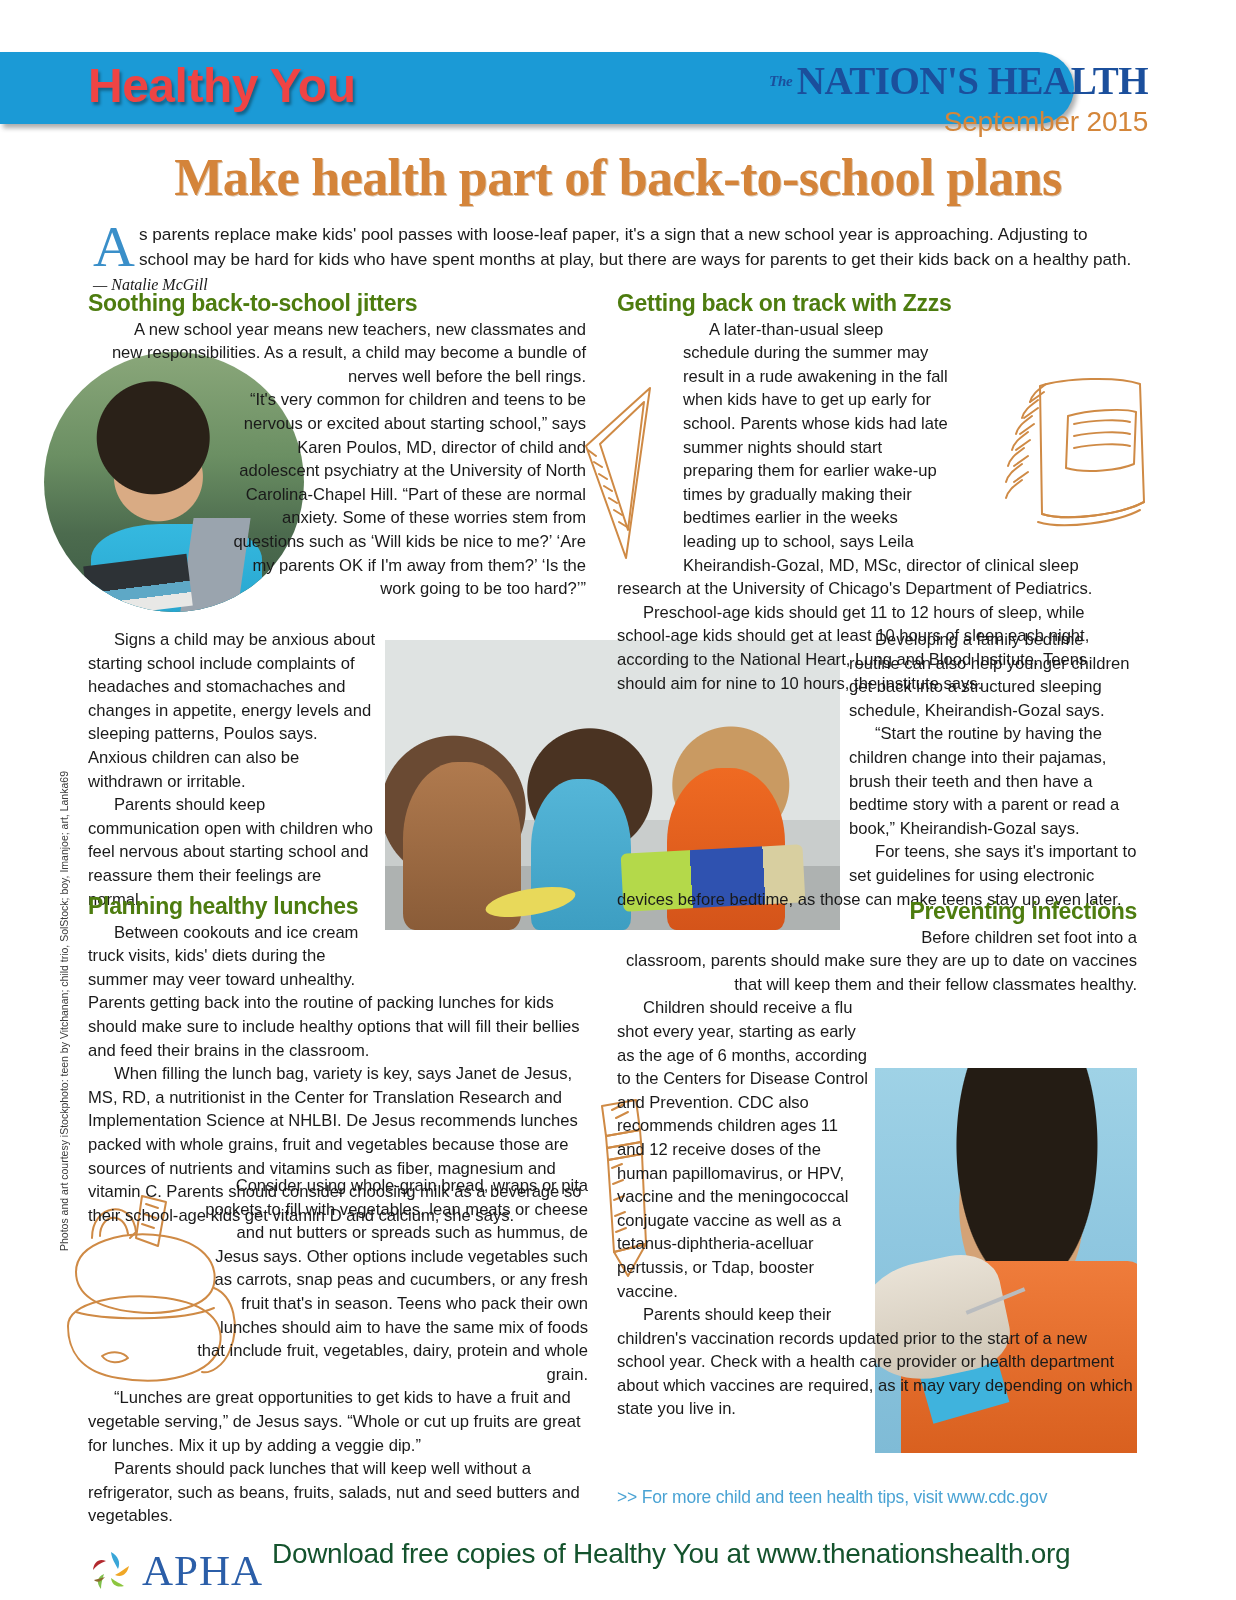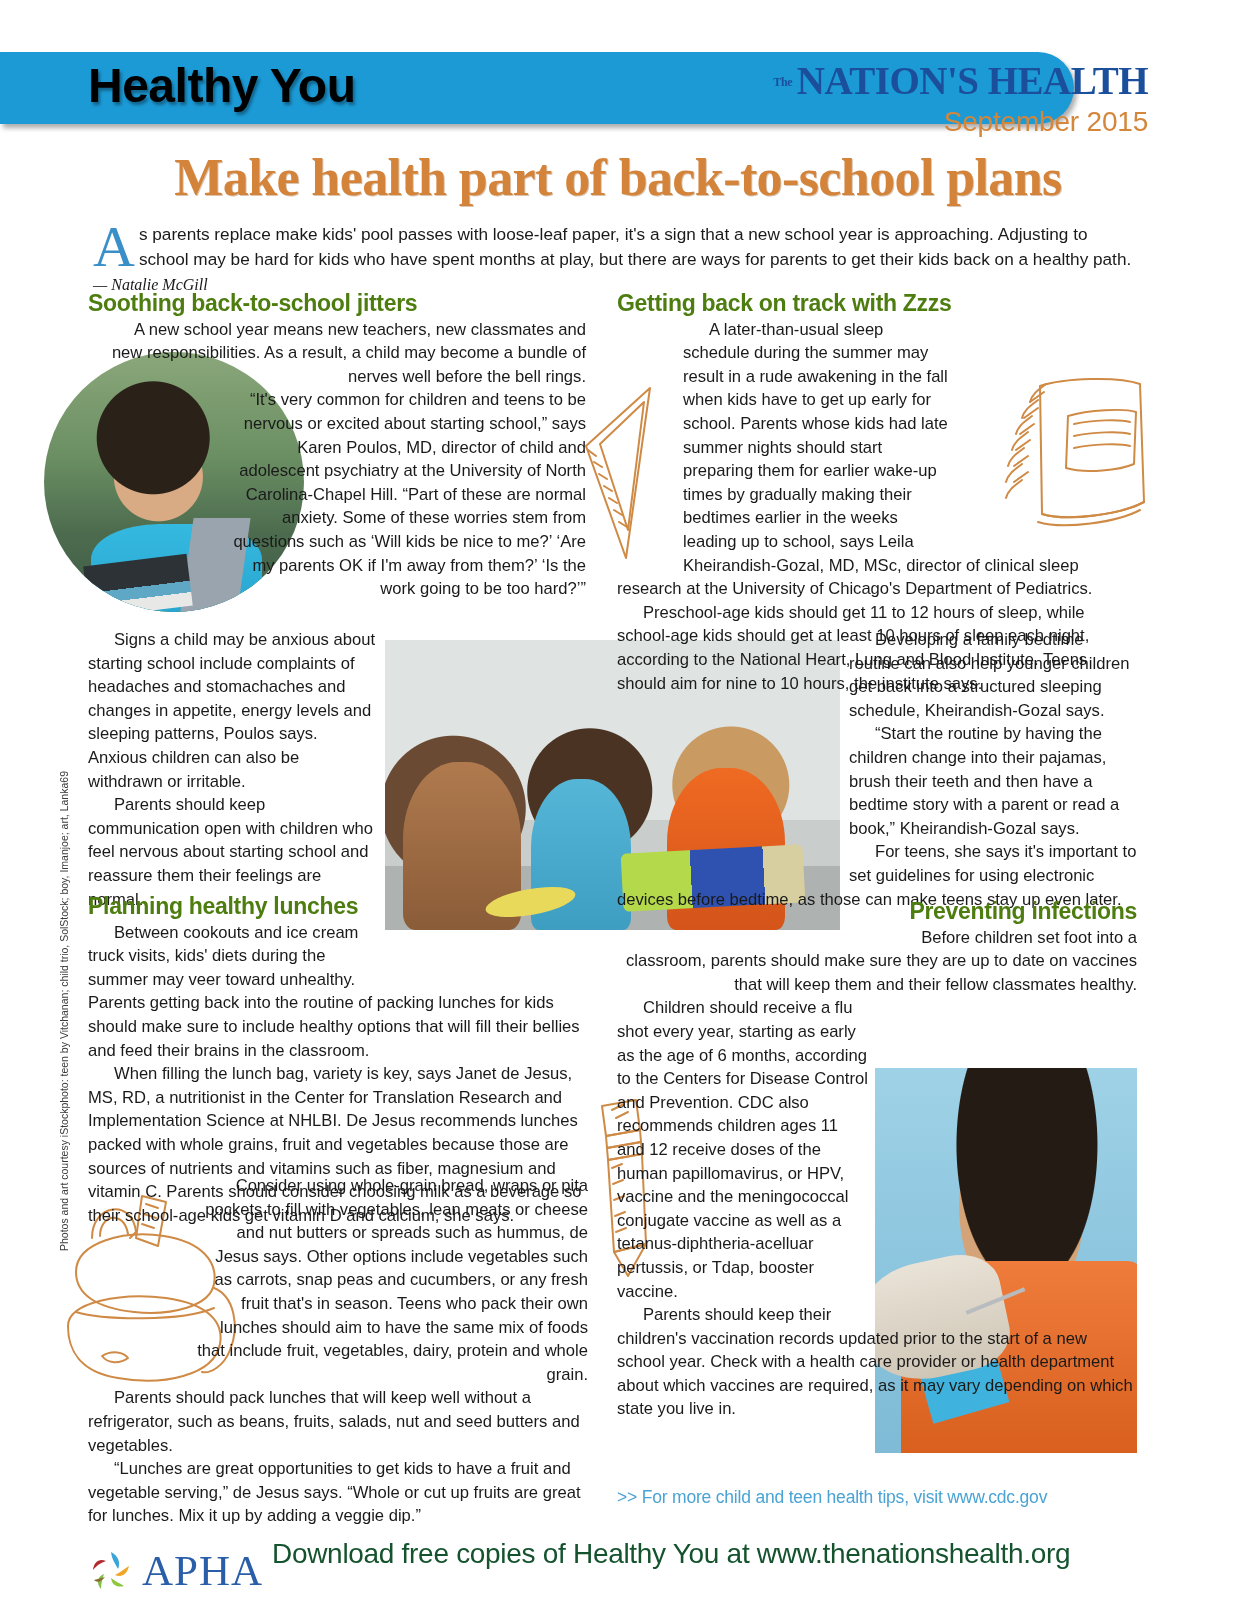--- a/index.html
+++ b/index.html
@@ -11,26 +11,26 @@
     overflow:hidden;
     position:relative;
   }
   .page{position:relative;width:1236px;height:1600px;}
 
   
   .masthead{position:absolute;left:0;top:52px;width:1074px;height:72px;
     background:#1b9ad6;border-radius:0 36px 36px 0;
     box-shadow:3px 4px 5px rgba(0,0,0,.33);}
   .masthead-title{position:absolute;left:88px;top:58px;
-    font-size:48px;font-weight:bold;color:#000000;letter-spacing:-.5px;
+    font-size:48px;font-weight:bold;color:#ef4444;letter-spacing:-.5px;
     text-shadow:2px 3px 3px rgba(0,0,0,.35);
     font-family:"Liberation Sans", sans-serif;}
   .brand{position:absolute;right:88px;top:58px;text-align:right;width:420px;}
-  .brand-the{font-family:"Liberation Serif", serif;font-size:12px;font-weight:bold;
-    color:#1b4f9c;vertical-align:8px;letter-spacing:-.3px;}
+  .brand-the{font-family:"Liberation Serif", serif;font-size:15px;font-weight:bold;
+    font-style:italic;color:#1b4f9c;vertical-align:8px;letter-spacing:-.3px;}
   .brand-name{font-family:"Liberation Serif", serif;font-size:39px;font-weight:bold;
     color:#1b4f9c;letter-spacing:-.5px;}
   .brand-date{font-size:28px;color:#d4863a;margin-top:3px;letter-spacing:-.2px;}
 
   
   .headline{position:absolute;left:0;top:148px;width:1236px;text-align:center;
     font-family:"Liberation Serif", serif;font-weight:bold;
     font-size:52px;color:#d4843a;letter-spacing:-.6px;
     text-shadow:1px 1px 0 rgba(150,90,30,.35);}
 
@@ -223,22 +223,22 @@
   <div class="col colL" style="top:895px;width:500px;">
     <h2 class="sec">Planning healthy lunches</h2>
     <div style="float:right;width:212px;height:48px;"></div>
     <p class="body">Between cookouts and ice cream truck visits, kids' diets during the summer may veer toward unhealthy. Parents getting back into the routine of packing lunches for kids should make sure to include healthy options that will fill their bellies and feed their brains in the classroom.</p>
     <p class="body">When filling the lunch bag, variety is key, says Janet de Jesus, MS, RD, a nutritionist in the Center for Translation Research and Implementation Science at NHLBI. De Jesus recommends lunches packed with whole grains, fruit and vegetables because those are sources of nutrients and vitamins such as fiber, magnesium and vitamin C. Parents should consider choosing milk as a beverage so their school-age kids get vitamin D and calcium, she says.</p>
   </div>
 
   <div class="col colL" style="top:1174px;width:500px;">
     <div class="shape-pack" style="float:left;width:108px;height:212px;shape-outside:polygon(0 0,108px 0,100px 212px,0 212px);"></div>
     <p class="body" style="text-align:right">Consider using whole-grain bread, wraps or pita pockets to fill with vegetables, lean meats or cheese and nut butters or spreads such as hummus, de Jesus says. Other options include vegetables such as carrots, snap peas and cucumbers, or any fresh fruit that's in season. Teens who pack their own lunches should aim to have the same mix of foods that include fruit, vegetables, dairy, protein and whole grain.</p>
+    <p class="body">“Lunches are great opportunities to get kids to have a fruit and vegetable serving,” de Jesus says. “Whole or cut up fruits are great for lunches. Mix it up by adding a veggie dip.”</p>
     <p class="body">Parents should pack lunches that will keep well without a refrigerator, such as beans, fruits, salads, nut and seed butters and vegetables.</p>
-    <p class="body">“Lunches are great opportunities to get kids to have a fruit and vegetable serving,” de Jesus says. “Whole or cut up fruits are great for lunches. Mix it up by adding a veggie dip.”</p>
   </div>
 
   <div class="col colR" style="top:292px;width:520px;">
     <h2 class="sec">Getting back on track with Zzzs</h2>
     <div class="shape-book" style="float:right;width:186px;height:162px;margin-top:56px;"></div>
     <div class="shape-ruler" style="float:left;width:66px;height:200px;margin-top:56px;"></div>
     <p class="body">A later-than-usual sleep schedule during the summer may result in a rude awakening in the fall when kids have to get up early for school. Parents whose kids had late summer nights should start preparing them for earlier wake-up times by gradually making their bedtimes earlier in the weeks leading up to school, says Leila Kheirandish-Gozal, MD, MSc, director of clinical sleep research at the University of Chicago's Department of Pediatrics.</p>
     <p class="body">Preschool-age kids should get 11 to 12 hours of sleep, while school-age kids should get at least 10 hours of sleep each night, according to the National Heart, Lung and Blood Institute. Teens should aim for nine to 10 hours, the institute says.</p>
   </div>
 

